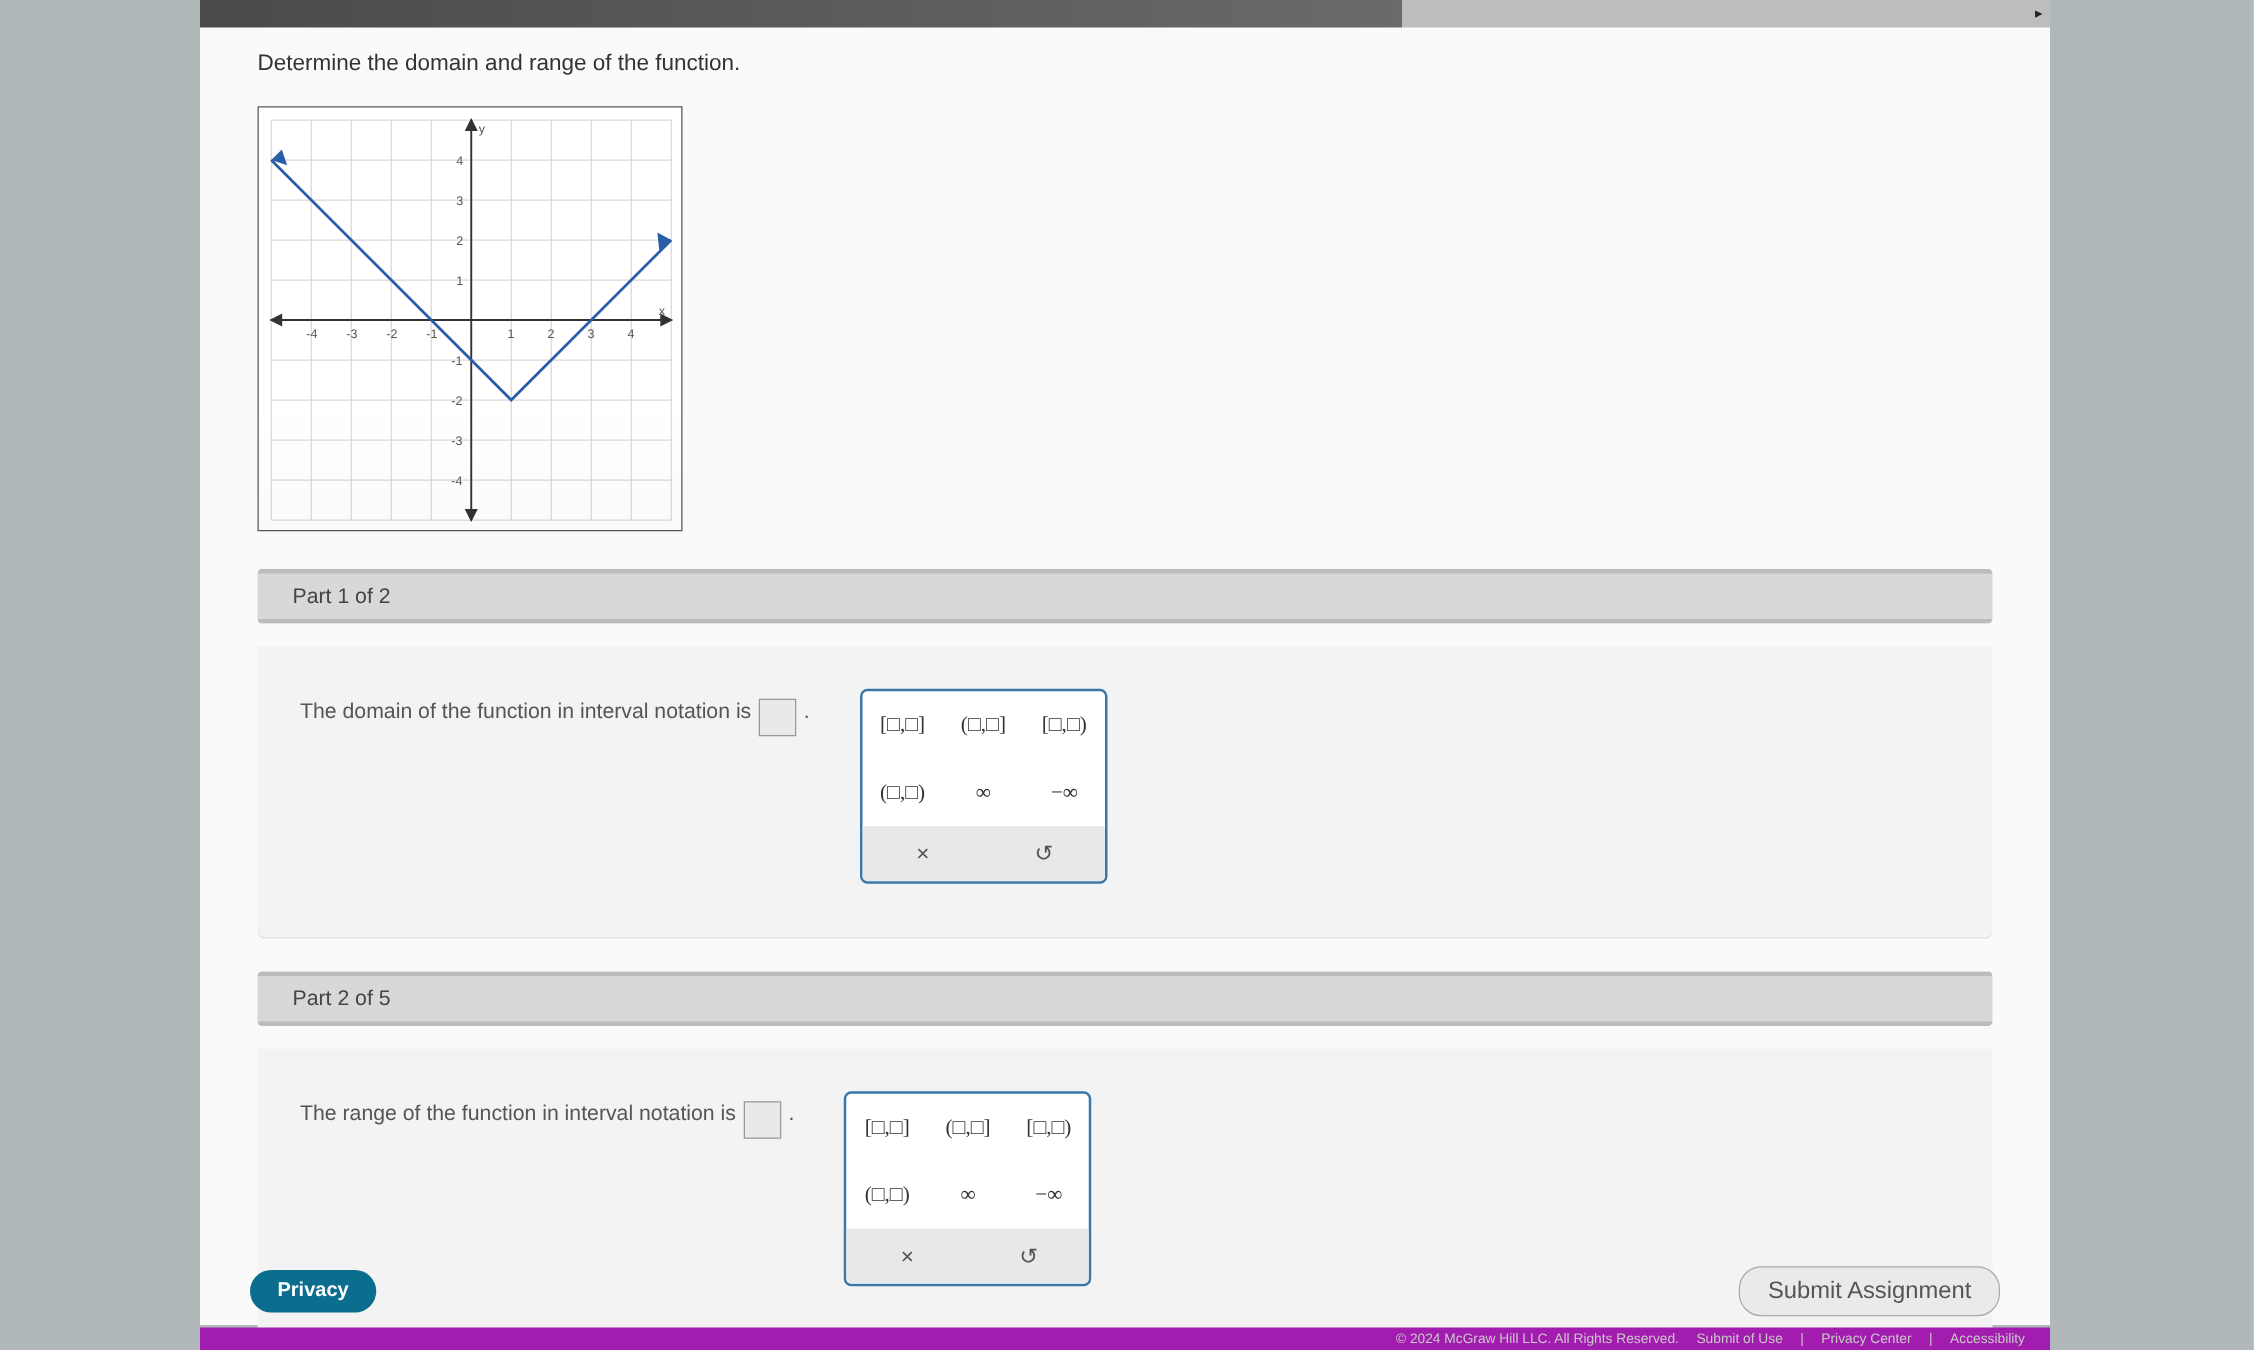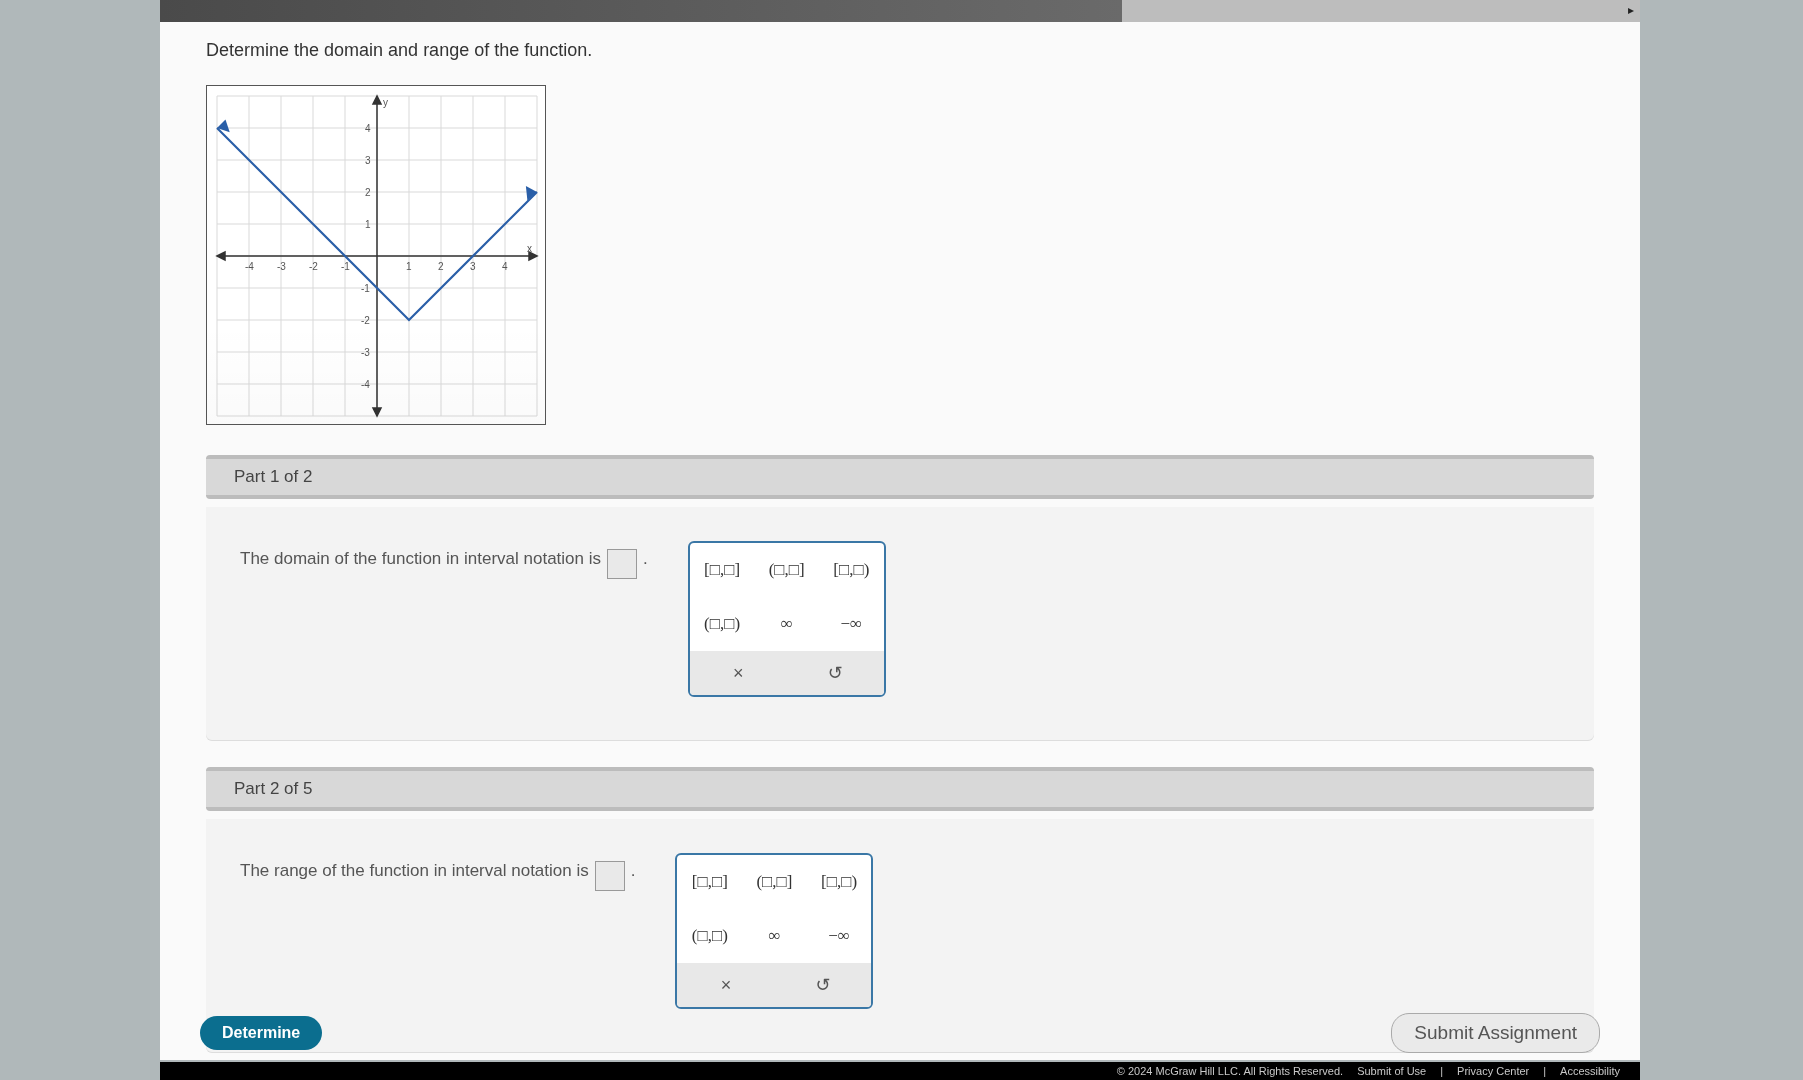--- a/index.html
+++ b/index.html
@@ -56,21 +56,21 @@
   .part-band {
     background: #d8d8d8;
     border-top: 4px solid #bcbcbc;
     border-bottom: 4px solid #bcbcbc;
     height: 44px;
     display: flex;
     align-items: center;
     padding-left: 28px;
     font-size: 17px;
     color: #444;
-    margin: 8px -28px;
+    margin: 18px -28px;
     border-radius: 4px;
   }
   .part-body {
     background: #f3f3f3;
     margin: 0 -28px;
     padding: 34px 34px 44px 34px;
     border-radius: 0 0 6px 6px;
     box-shadow: inset 0 -1px 0 #ddd;
   }
   .part-wrap {
@@ -150,21 +150,21 @@
     border-radius: 18px;
     padding: 8px 22px;
     font-size: 19px;
   }
   .footer-strip {
     position: absolute;
     left: 160px;
     width: 1480px;
     bottom: 0;
     height: 18px;
-    background: #000000;
+    background: #a21caf;
     color: #c8c8c8;
     font-size: 11px;
     display: flex;
     justify-content: flex-end;
     align-items: center;
     padding-right: 20px;
     gap: 14px;
   }
   .footer-strip span { white-space: nowrap; }
 </style>
@@ -302,21 +302,21 @@
             </div>
           </div>
         </div>
       </div>
     </div>
 
   </div>
 </div>
 
 <div class="bottom-bar">
-  <button class="continue-btn">Determine</button>
+  <button class="continue-btn">Privacy</button>
   <button class="submit-btn">Submit Assignment</button>
 </div>
 
 <div class="footer-strip">
   <span>© 2024 McGraw Hill LLC. All Rights Reserved.</span>
   <span>Submit of Use</span>
   <span>|</span>
   <span>Privacy Center</span>
   <span>|</span>
   <span>Accessibility</span>

